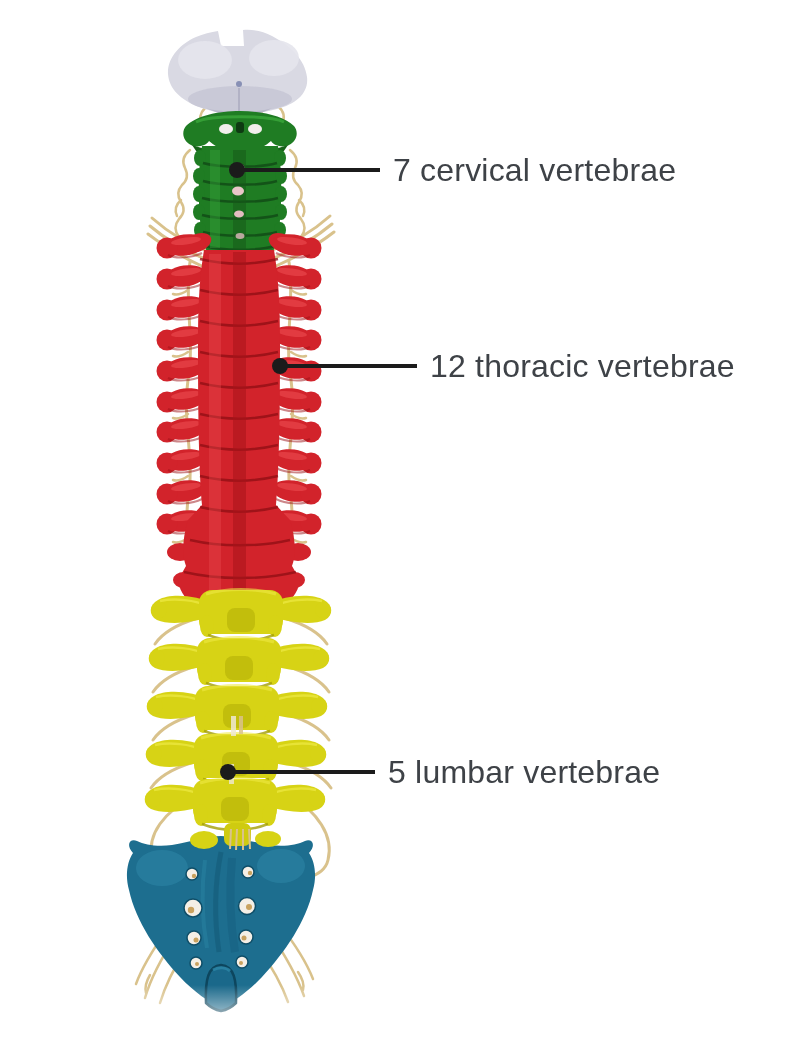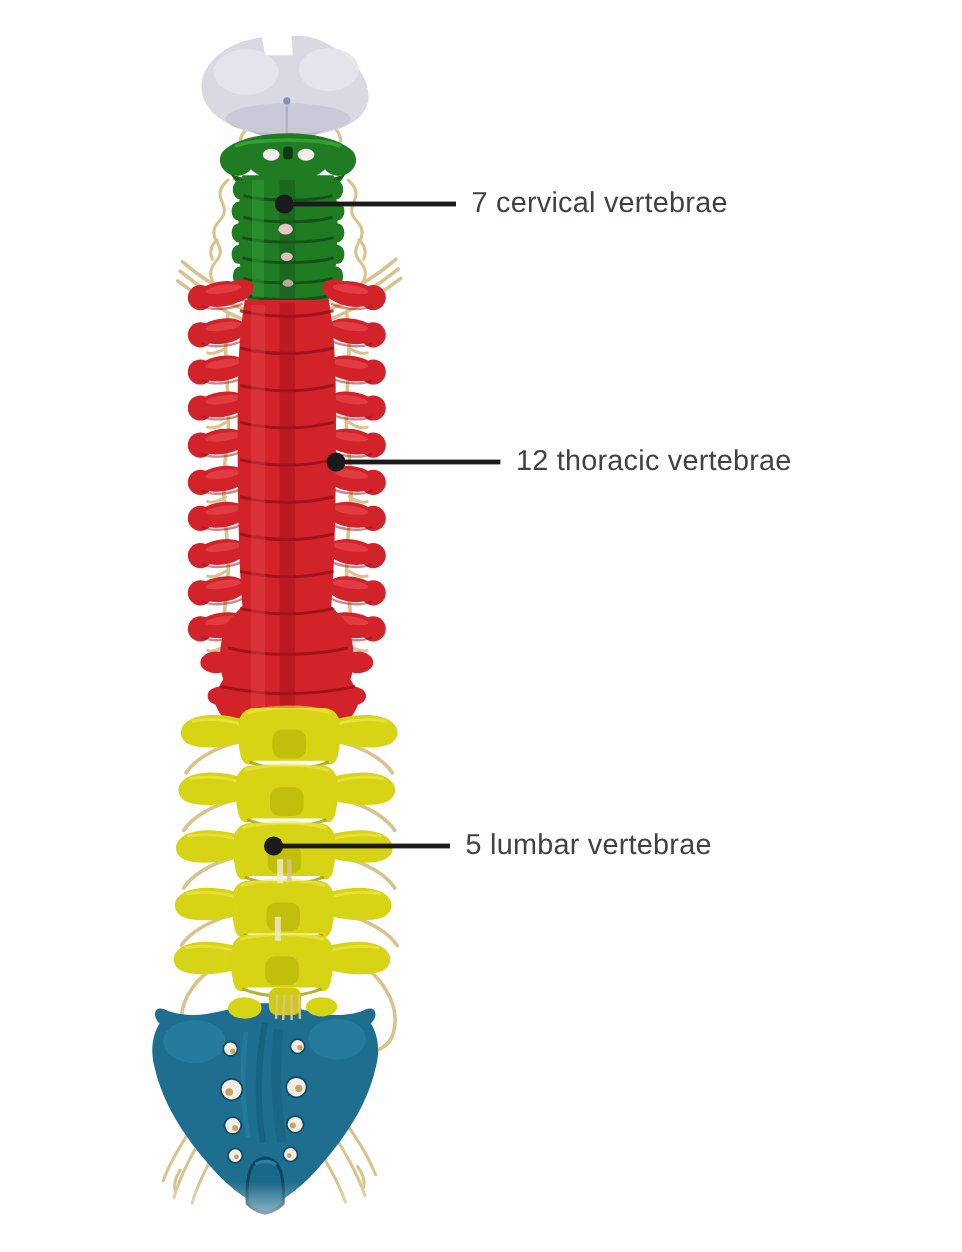--- a/index.html
+++ b/index.html
@@ -25,31 +25,31 @@
     background: #1b1b1b;
   }
   .callout .line {
     flex: none;
     height: 4px;
     margin-left: -3px;
     background: #1b1b1b;
   }
   .callout .text {
     margin-left: 13px;
-    font-size: 24px;
+    font-size: 32px;
     line-height: 1;
     color: #3e4247;
     white-space: nowrap;
     letter-spacing: 0.2px;
   }
   .callout-cervical { left: 229px; top: 162px; }
   .callout-cervical .line { width: 138px; }
-  .callout-thoracic { left: 232px; top: 377px; padding-left: 40px; }
+  .callout-thoracic { left: 232px; top: 358px; padding-left: 40px; }
   .callout-thoracic .line { width: 132px; }
-  .callout-lumbar   { left: 220px; top: 697px; }
+  .callout-lumbar   { left: 220px; top: 764px; }
   .callout-lumbar .line { width: 142px; }
   .callout-sacral   { left: 219px; top: 909px; }
   .callout-sacral .line { width: 143px; }
 </style>
 </head>
 <body>
 
 <div class="stage">
 
   <svg class="artwork" width="802" height="1043" viewBox="0 0 802 1043">

